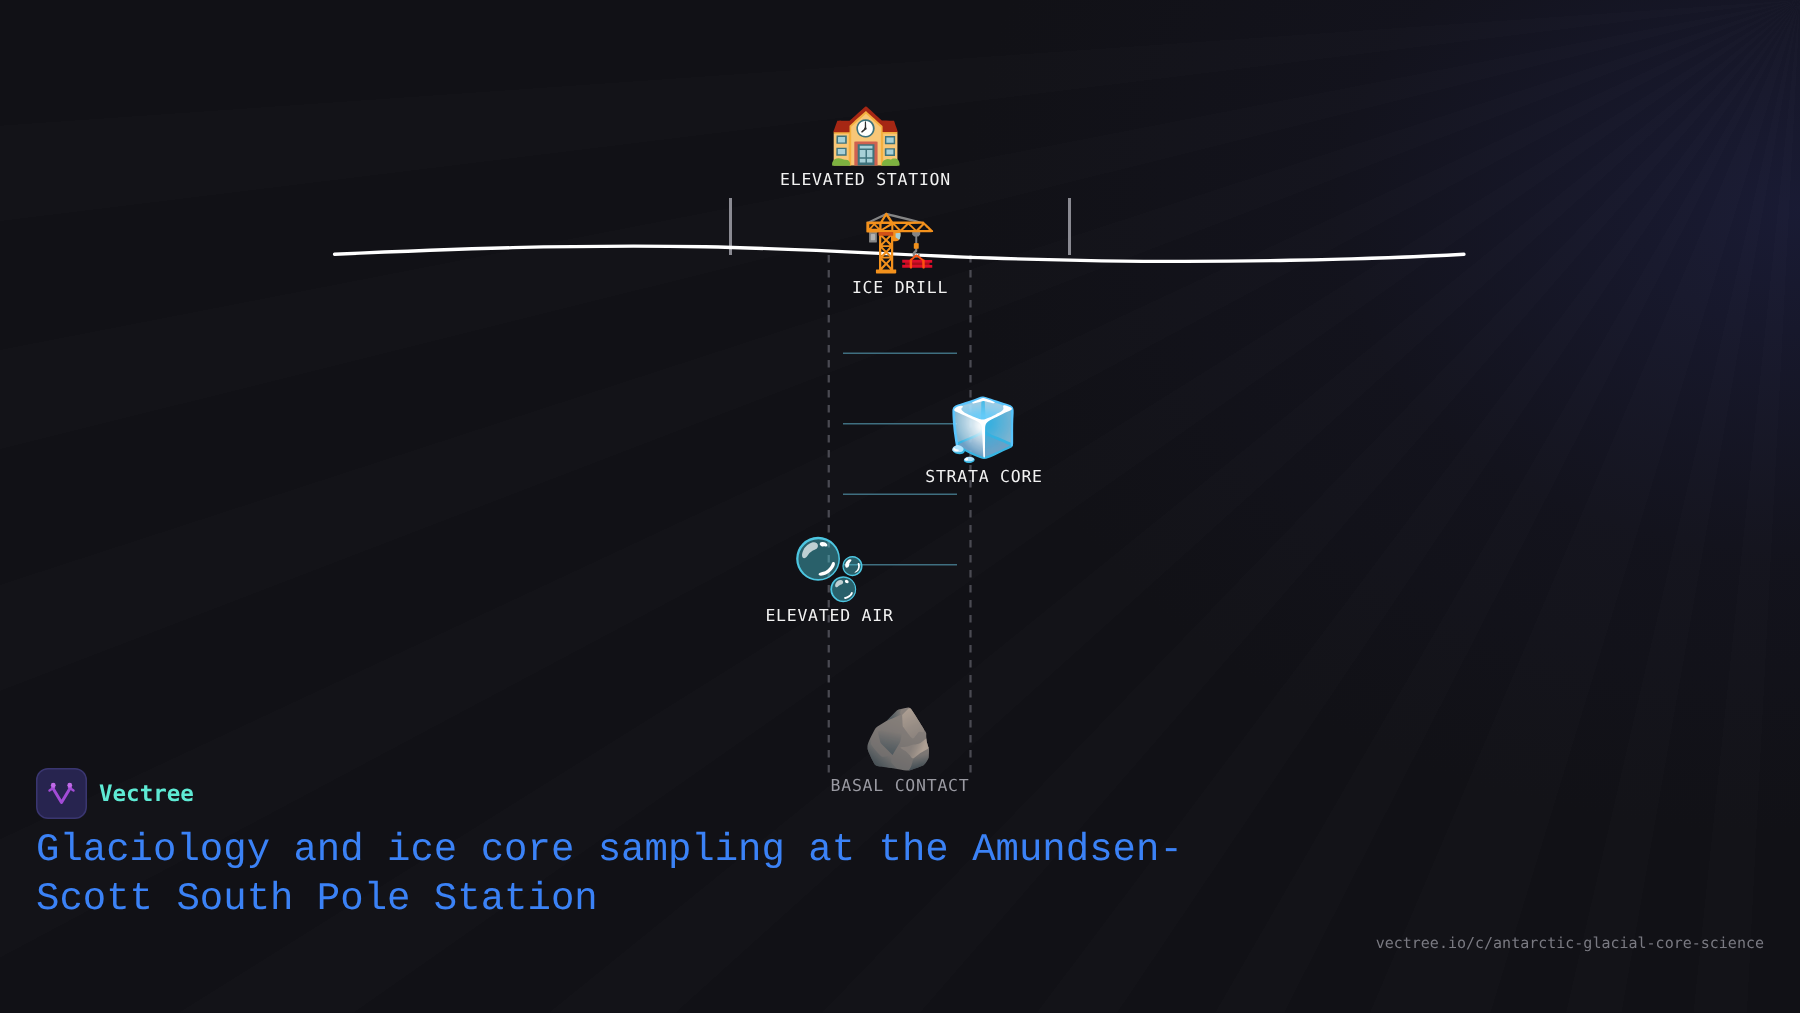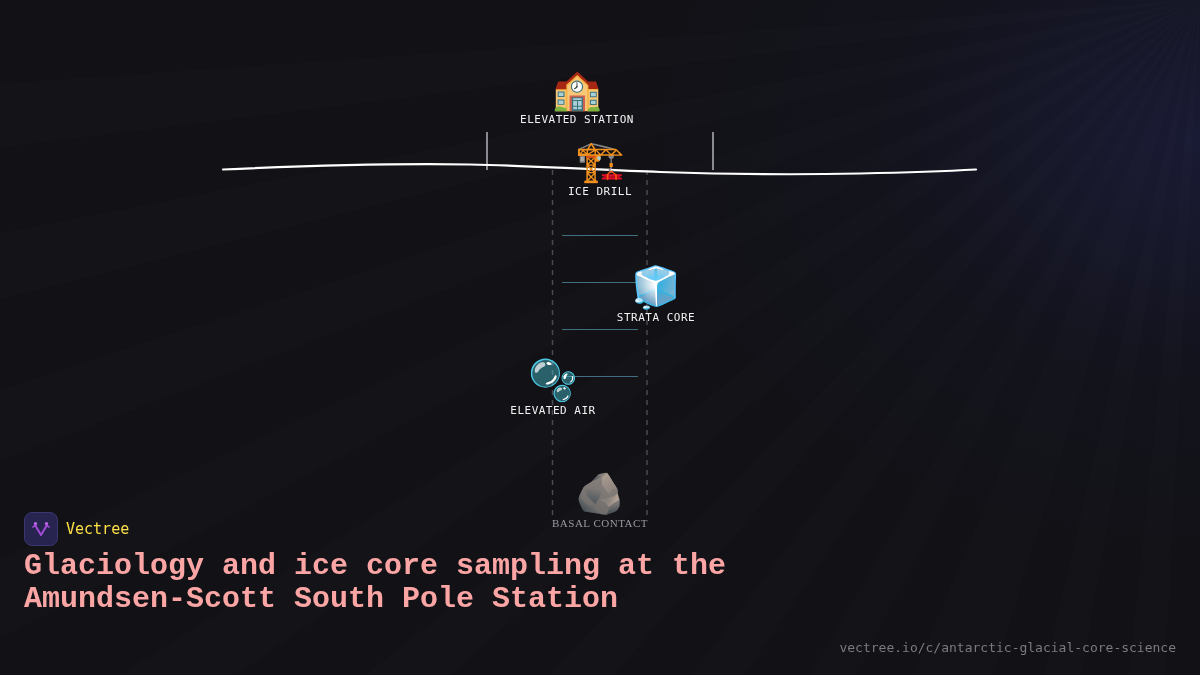--- a/index.html
+++ b/index.html
@@ -47,58 +47,58 @@
     }
     .node .label {
       font-size: 11px;
       letter-spacing: 0.5px;
       color: #f2f2f2;
       white-space: nowrap;
       margin-top: 1px;
       font-family: "DejaVu Sans Mono", monospace;
       text-align: center;
     }
-    .node.dim .label { color: #9a9aa2; font-family: Liberation Serif, serif; }
+    .node.dim .label { color: #9a9aa2; }
     .node.dim .glyph { opacity: 0.85; }
 
     .brand {
       position: absolute;
       left: 24px; top: 512px;
       display: flex; align-items: center; gap: 8px;
     }
     .brand-logo {
       width: 34px; height: 34px;
       border-radius: 8px;
       background: #27244f;
       border: 1px solid #3a3670;
       box-sizing: border-box;
       display: flex; align-items: center; justify-content: center;
     }
     .brand-name {
       font-family: "DejaVu Sans Mono", monospace;
-      font-weight: normal;
+      font-weight: bold;
       font-size: 15px;
-      color: #fde047;
+      color: #5eead4;
     }
     .title {
       position: absolute;
       left: 24px; top: 550px;
       width: 800px;
       font-family: "Liberation Mono", "DejaVu Sans Mono", monospace;
-      font-weight: bold;
-      font-size: 30px;
+      font-weight: normal;
+      font-size: 26px;
       line-height: 33px;
-      color: #fca5a5;
+      color: #3b82f6;
       margin: 0;
     }
     .url {
       position: absolute;
-      right: 24px; top: 640px;
+      right: 24px; top: 624px;
       font-family: "DejaVu Sans Mono", monospace;
-      font-size: 13px;
+      font-size: 10px;
       color: #7a7a82;
       text-decoration: none;
       text-align: right;
     }
   </style>
 </head>
 <body>
 
 <div class="bg"></div>
 <div class="bg-rays"></div>

